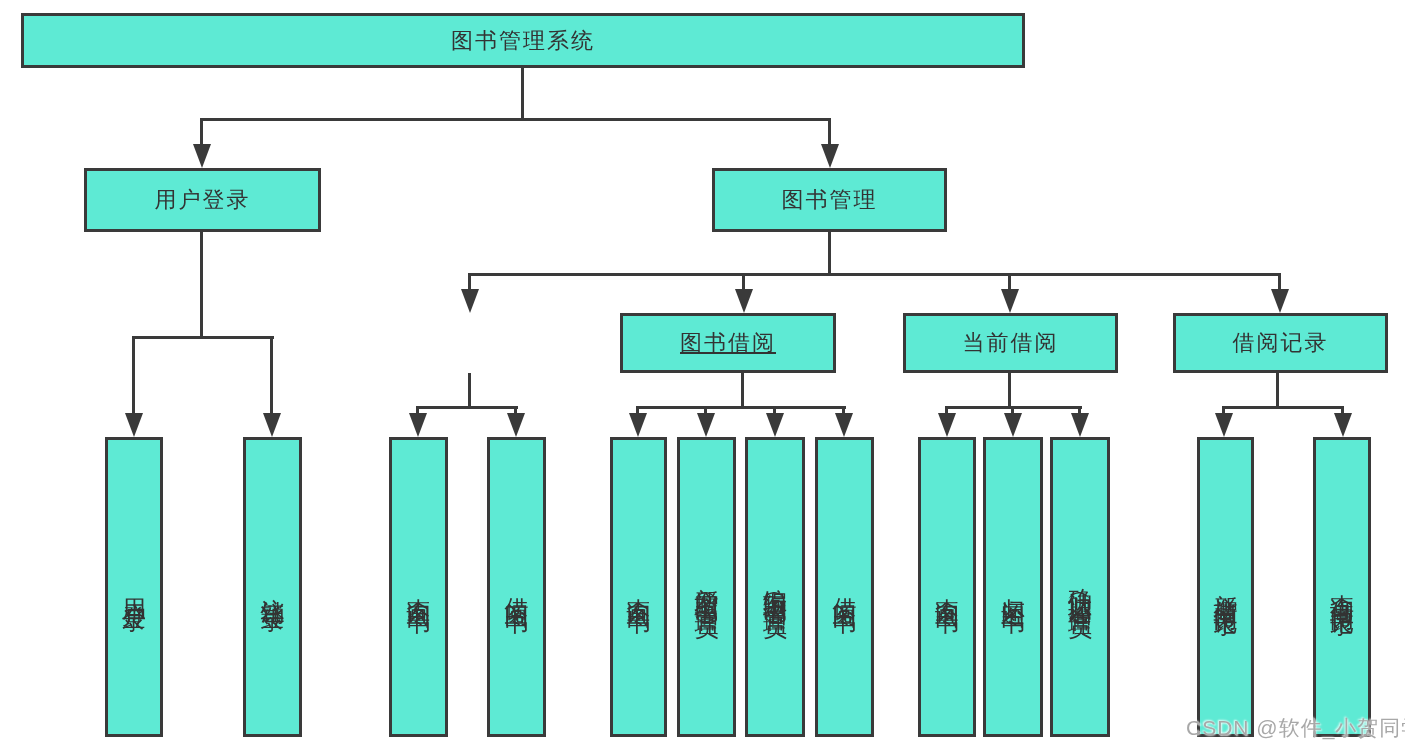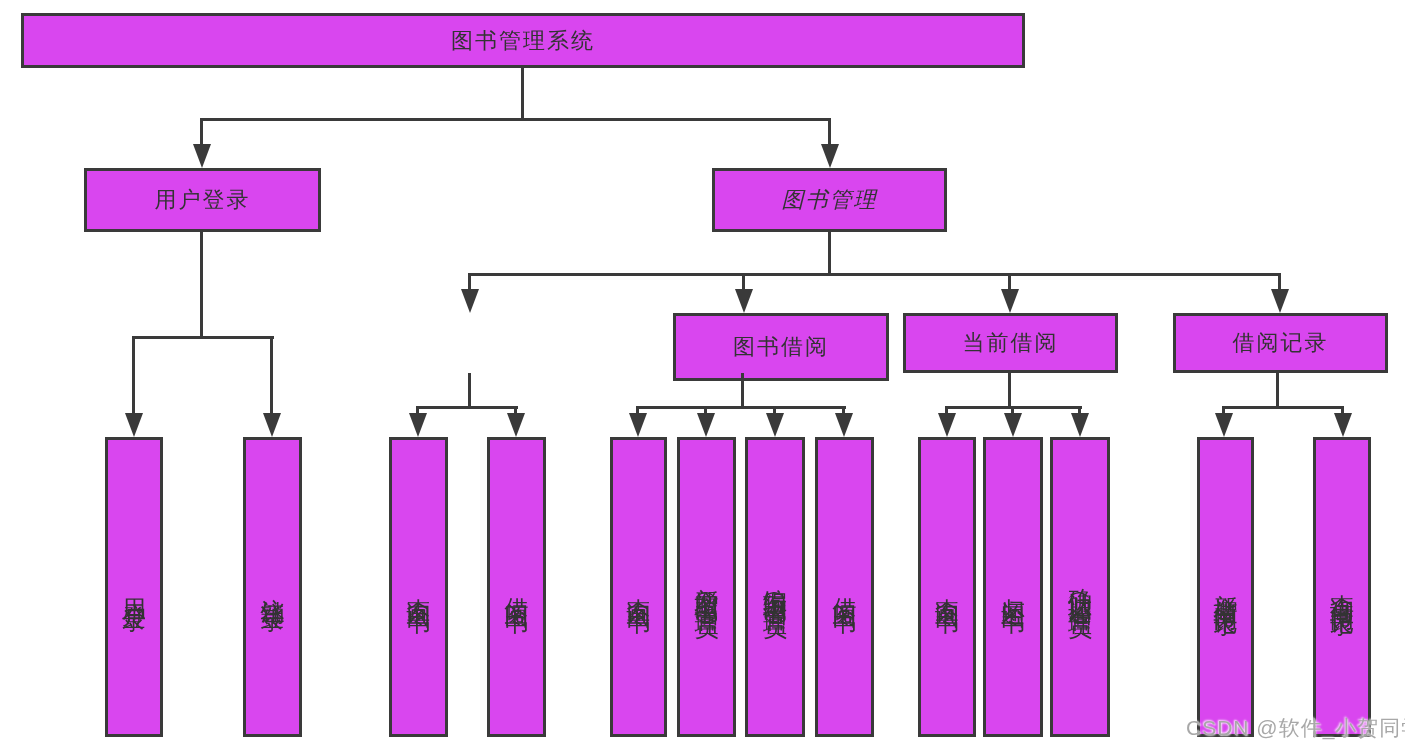--- a/index.html
+++ b/index.html
@@ -1,21 +1,21 @@
 <!DOCTYPE html>
 <html><head>
 <meta charset="utf-8">
 <style>
   html,body{margin:0;padding:0;background:#fff;}
   .stage{
     position:relative;width:1405px;height:747px;background:#ffffff;
     font-family:"Liberation Sans","DejaVu Sans",sans-serif;overflow:hidden;
   }
   .node{
-    position:absolute;box-sizing:border-box;border:3px solid #3a3a3a;background:#d946ef;
+    position:absolute;box-sizing:border-box;border:3px solid #3a3a3a;background:#5eead4;
     display:flex;align-items:center;justify-content:center;color:#333;
   }
   .h-label{font-size:22px;letter-spacing:2px;white-space:nowrap;}
   .leaf .v-label{
     writing-mode:vertical-rl;text-orientation:mixed;
     font-size:24px;letter-spacing:4px;color:#333;line-height:1;
   }
   .vl{position:absolute;width:3px;background:#3a3a3a;}
   .hl{position:absolute;height:3px;background:#3a3a3a;}
   .arrow{
@@ -41,21 +41,21 @@
   <div class="vl" style="left:521px;top:68px;height:50px;"></div>
   <div class="hl" style="left:201px;top:118px;width:630px;"></div>
   <div class="vl" style="left:200px;top:118px;height:30px;"></div>
   <div class="arrow" style="left:193px;top:144px;"></div>
   <div class="vl" style="left:828px;top:118px;height:30px;"></div>
   <div class="arrow" style="left:821px;top:144px;"></div>
 
   <div class="node" style="left:84px;top:168px;width:237px;height:64px;">
     <span class="h-label">用户登录</span>
   </div>
-  <div class="node" style="left:712px;top:168px;width:235px;height:64px;font-style:italic;">
+  <div class="node" style="left:712px;top:168px;width:235px;height:64px;">
     <span class="h-label">图书管理</span>
   </div>
 
   <div class="vl" style="left:200px;top:232px;height:104px;"></div>
   <div class="hl" style="left:133px;top:336px;width:141px;"></div>
   <div class="vl" style="left:132px;top:336px;height:79px;"></div>
   <div class="arrow" style="left:125px;top:413px;"></div>
   <div class="vl" style="left:270px;top:336px;height:79px;"></div>
   <div class="arrow" style="left:263px;top:413px;"></div>
 
@@ -63,21 +63,21 @@
   <div class="hl" style="left:469px;top:273px;width:812px;"></div>
   <div class="vl" style="left:468px;top:273px;height:18px;"></div>
   <div class="arrow" style="left:461px;top:289px;"></div>
   <div class="vl" style="left:742px;top:273px;height:18px;"></div>
   <div class="arrow" style="left:735px;top:289px;"></div>
   <div class="vl" style="left:1008px;top:273px;height:18px;"></div>
   <div class="arrow" style="left:1001px;top:289px;"></div>
   <div class="vl" style="left:1278px;top:273px;height:18px;"></div>
   <div class="arrow" style="left:1271px;top:289px;"></div>
 
-  <div class="node" style="left:673px;top:313px;width:216px;height:68px;">
+  <div class="node" style="left:620px;top:313px;width:216px;height:60px;text-decoration:underline;">
     <span class="h-label">图书借阅</span>
   </div>
   <div class="node" style="left:1173px;top:313px;width:215px;height:60px;">
     <span class="h-label">借阅记录</span>
   </div>
   <div class="node" style="left:903px;top:313px;width:215px;height:60px;">
     <span class="h-label">当前借阅</span>
   </div>
 
   <div class="vl" style="left:468px;top:373px;height:33px;"></div>

